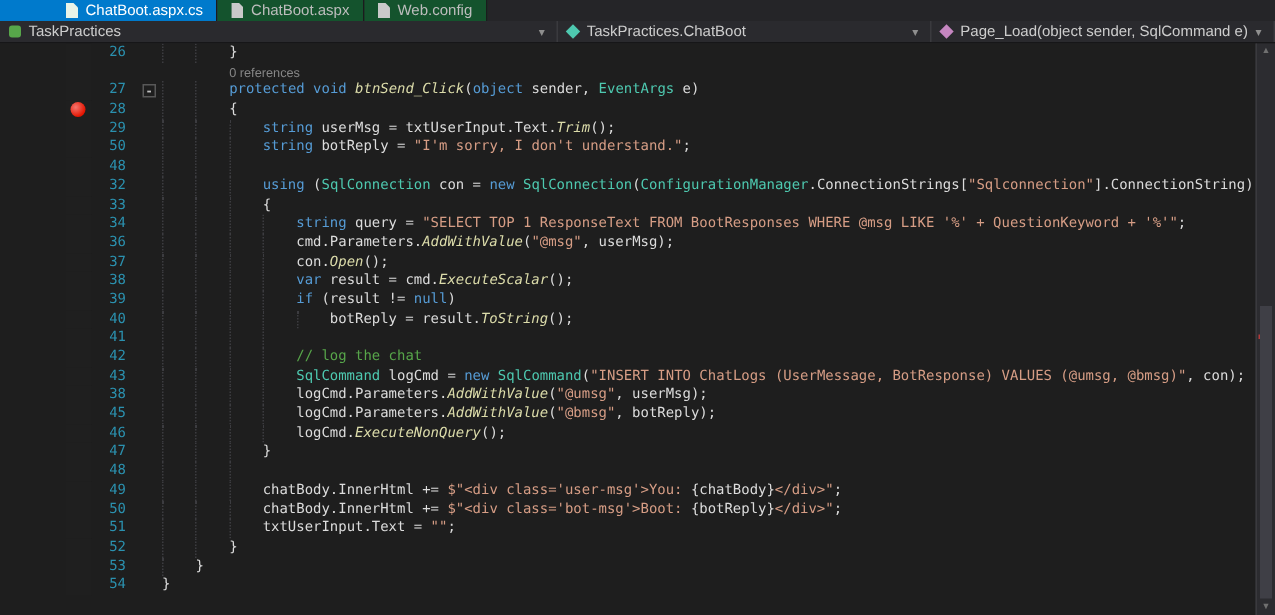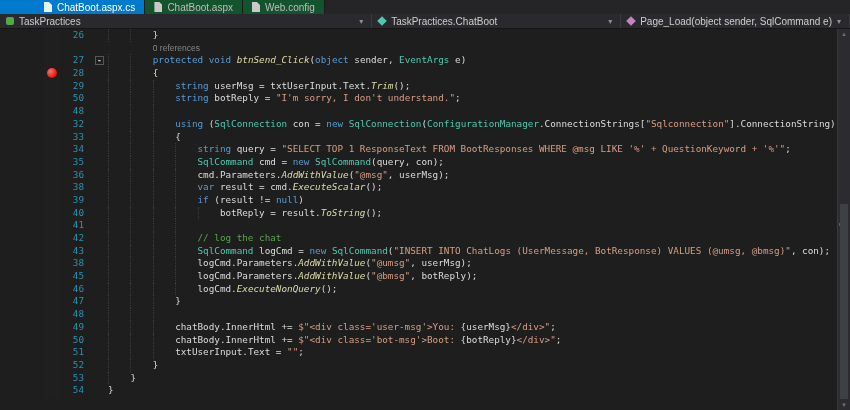--- a/index.html
+++ b/index.html
@@ -166,32 +166,32 @@
           <div class="code"><span class="ind"></span><span class="ind"></span><span class="ind"></span><span class="tk-p">{</span></div>
         </div>
         <div class="row">
           <div class="g-bp"></div>
           <div class="g-num">34</div>
           <div class="g-fold"></div>
           <div class="code"><span class="ind"></span><span class="ind"></span><span class="ind"></span><span class="ind"></span><span class="tk-k">string</span><span class="tk-p"> query = </span><span class="tk-s">"SELECT TOP 1 ResponseText FROM BootResponses WHERE @msg LIKE '%' + QuestionKeyword + '%'"</span><span class="tk-p">;</span></div>
         </div>
         <div class="row">
           <div class="g-bp"></div>
-          <div class="g-num">35</div>
-          <div class="g-fold"></div>
-          <div class="code"><span class="ind"></span><span class="ind"></span><span class="ind"></span><span class="ind"></span><span class="tk-t">SqlCommand</span><span class="tk-p"> cmd = </span><span class="tk-k">new</span><span class="tk-p"> </span><span class="tk-t">SqlCommand</span><span class="tk-p">(query, con);</span></div>
-        </div>
-        <div class="row">
-          <div class="g-bp"></div>
           <div class="g-num">36</div>
           <div class="g-fold"></div>
           <div class="code"><span class="ind"></span><span class="ind"></span><span class="ind"></span><span class="ind"></span><span class="tk-p">cmd.Parameters.</span><span class="tk-m">AddWithValue</span><span class="tk-p">(</span><span class="tk-s">"@msg"</span><span class="tk-p">, userMsg);</span></div>
         </div>
         <div class="row">
           <div class="g-bp"></div>
+          <div class="g-num">37</div>
+          <div class="g-fold"></div>
+          <div class="code"><span class="ind"></span><span class="ind"></span><span class="ind"></span><span class="ind"></span><span class="tk-p">con.</span><span class="tk-m">Open</span><span class="tk-p">();</span></div>
+        </div>
+        <div class="row">
+          <div class="g-bp"></div>
           <div class="g-num">38</div>
           <div class="g-fold"></div>
           <div class="code"><span class="ind"></span><span class="ind"></span><span class="ind"></span><span class="ind"></span><span class="tk-k">var</span><span class="tk-p"> result = cmd.</span><span class="tk-m">ExecuteScalar</span><span class="tk-p">();</span></div>
         </div>
         <div class="row">
           <div class="g-bp"></div>
           <div class="g-num">39</div>
           <div class="g-fold"></div>
           <div class="code"><span class="ind"></span><span class="ind"></span><span class="ind"></span><span class="ind"></span><span class="tk-k">if</span><span class="tk-p"> (result != </span><span class="tk-k">null</span><span class="tk-p">)</span></div>
         </div>
@@ -246,21 +246,21 @@
         <div class="row">
           <div class="g-bp"></div>
           <div class="g-num">48</div>
           <div class="g-fold"></div>
           <div class="code"><span class="ind"></span><span class="ind"></span><span class="ind"></span></div>
         </div>
         <div class="row">
           <div class="g-bp"></div>
           <div class="g-num">49</div>
           <div class="g-fold"></div>
-          <div class="code"><span class="ind"></span><span class="ind"></span><span class="ind"></span><span class="tk-p">chatBody.InnerHtml += </span><span class="tk-s">$"&lt;div class='user-msg'&gt;You: </span><span class="tk-p">{userMsg}</span><span class="tk-s">&lt;/div&gt;"</span><span class="tk-p">;</span></div>
+          <div class="code"><span class="ind"></span><span class="ind"></span><span class="ind"></span><span class="tk-p">chatBody.InnerHtml += </span><span class="tk-s">$"&lt;div class='user-msg'&gt;You: </span><span class="tk-p">{chatBody}</span><span class="tk-s">&lt;/div&gt;"</span><span class="tk-p">;</span></div>
         </div>
         <div class="row">
           <div class="g-bp"></div>
           <div class="g-num">50</div>
           <div class="g-fold"></div>
           <div class="code"><span class="ind"></span><span class="ind"></span><span class="ind"></span><span class="tk-p">chatBody.InnerHtml += </span><span class="tk-s">$"&lt;div class='bot-msg'&gt;Boot: </span><span class="tk-p">{botReply}</span><span class="tk-s">&lt;/div&gt;"</span><span class="tk-p">;</span></div>
         </div>
         <div class="row">
           <div class="g-bp"></div>
           <div class="g-num">51</div>

